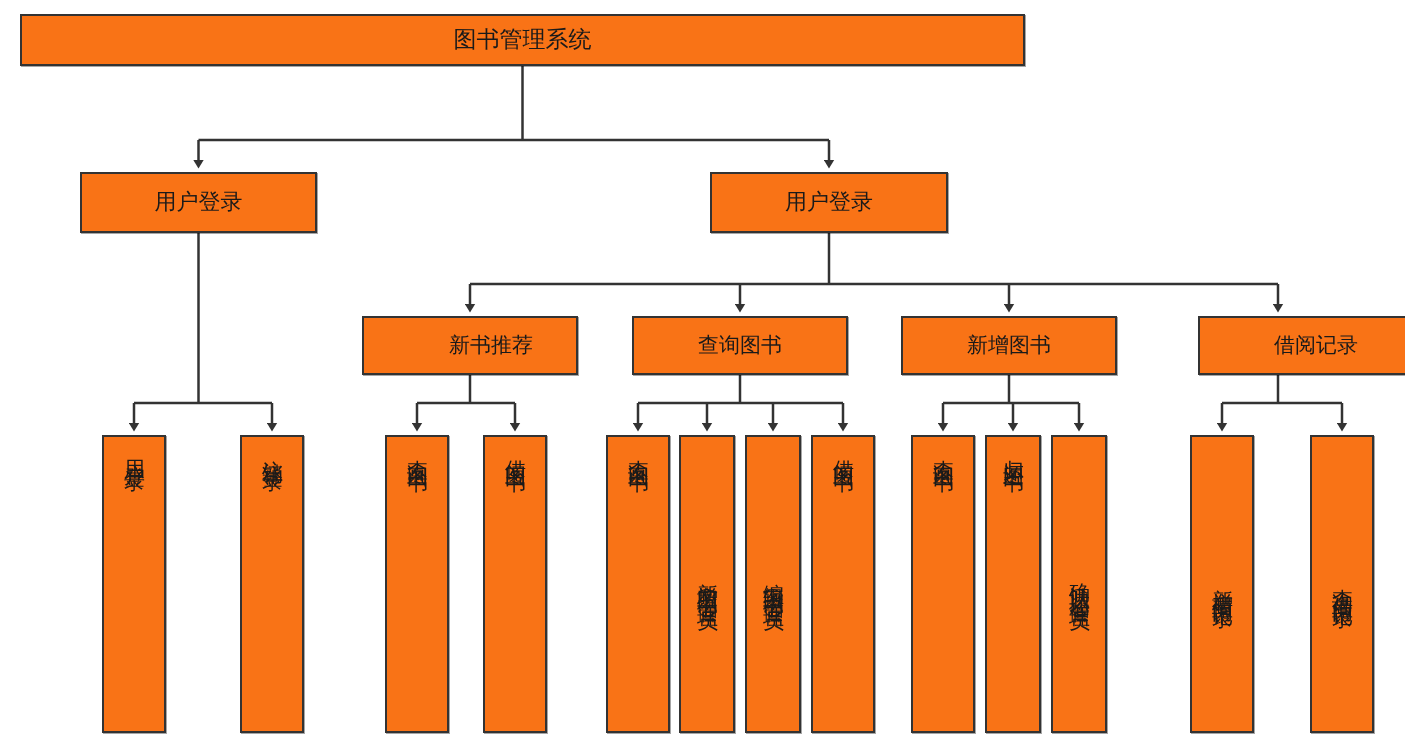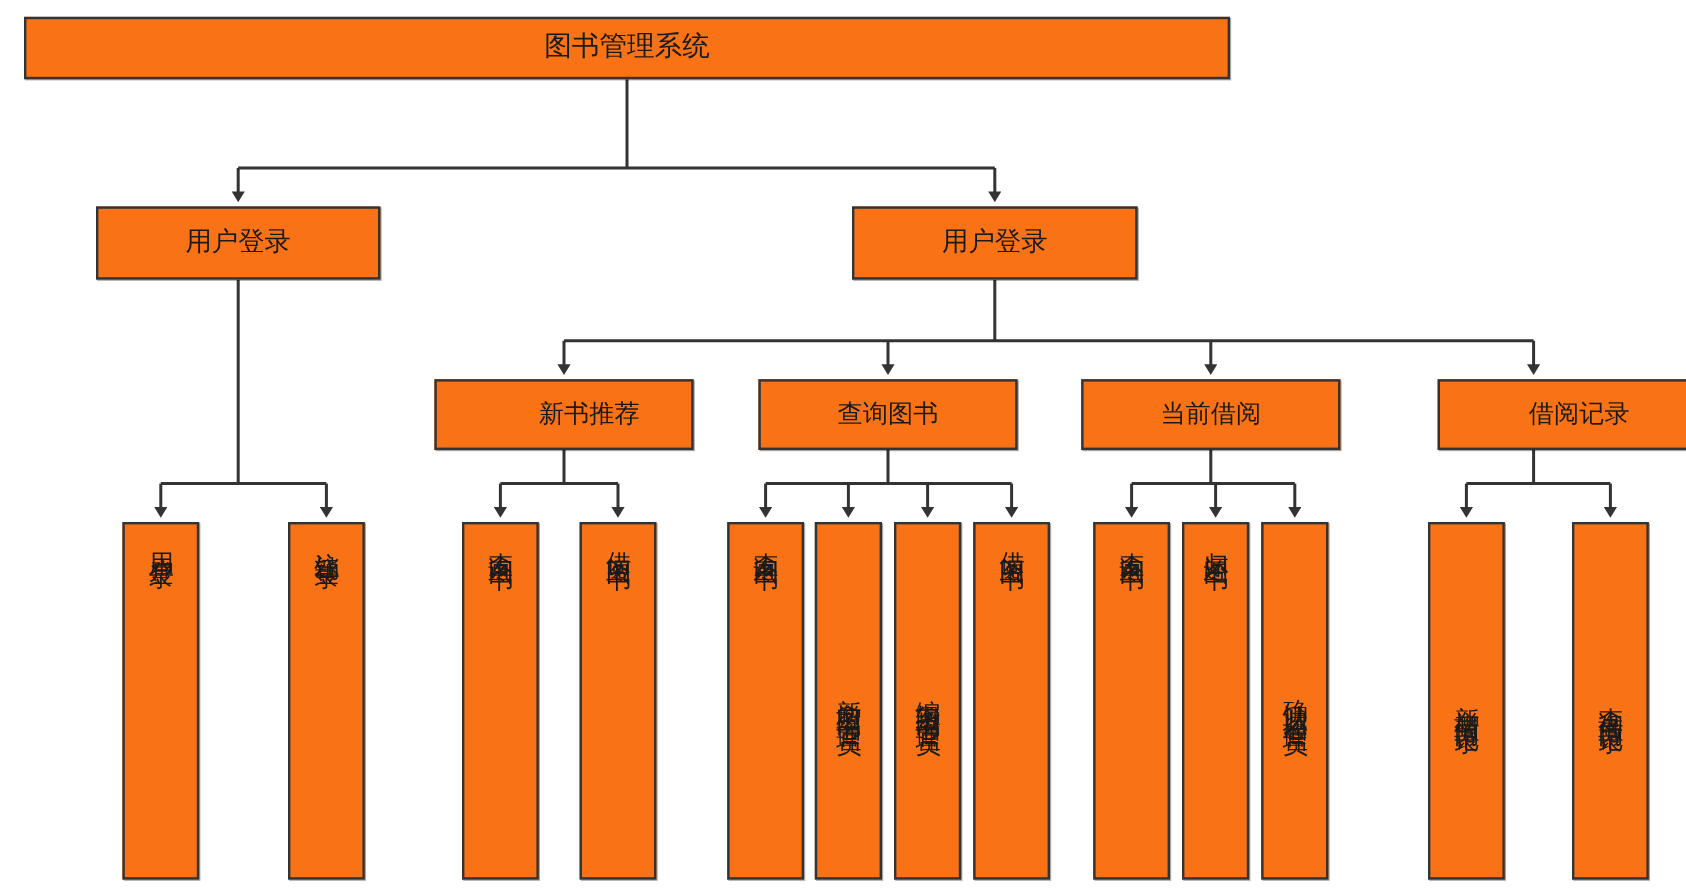--- a/index.html
+++ b/index.html
@@ -126,21 +126,21 @@
       <div class="node-box level-1" style="left: 710px; top: 172px; width: 238px; height: 61px; border-color: rgb(51, 51, 51);">
         <span class="node-label" style="color: rgb(26, 26, 26);">用户登录</span>
       </div>
       <div class="node-box level-2" style="left: 362px; top: 316px; width: 216px; height: 59px; border-color: rgb(51, 51, 51);">
         <span class="node-label" style="color: rgb(26, 26, 26); margin-left: 42px;">新书推荐</span>
       </div>
       <div class="node-box level-2" style="left: 632px; top: 316px; width: 216px; height: 59px; border-color: rgb(51, 51, 51);">
         <span class="node-label" style="color: rgb(26, 26, 26);">查询图书</span>
       </div>
       <div class="node-box level-2" style="left: 901px; top: 316px; width: 216px; height: 59px; border-color: rgb(51, 51, 51);">
-        <span class="node-label" style="color: rgb(26, 26, 26);">当前借阅</span>
+        <span class="node-label" style="color: rgb(26, 26, 26);">新增图书</span>
       </div>
       <div class="node-box level-2" style="left: 1198px; top: 316px; width: 236px; height: 59px; border-color: rgb(51, 51, 51);">
         <span class="node-label" style="color: rgb(26, 26, 26);">借阅记录</span>
       </div>
       <div class="node-box level-3 leaf" style="left: 102px; top: 435px; width: 64px; height: 298px; border-color: rgb(51, 51, 51);">
         <span class="node-label" style="color: rgb(26, 26, 26);">用户登录</span>
       </div>
       <div class="node-box level-3 leaf" style="left: 240px; top: 435px; width: 64px; height: 298px; border-color: rgb(51, 51, 51);">
         <span class="node-label" style="color: rgb(26, 26, 26);">注销登录</span>
       </div>

